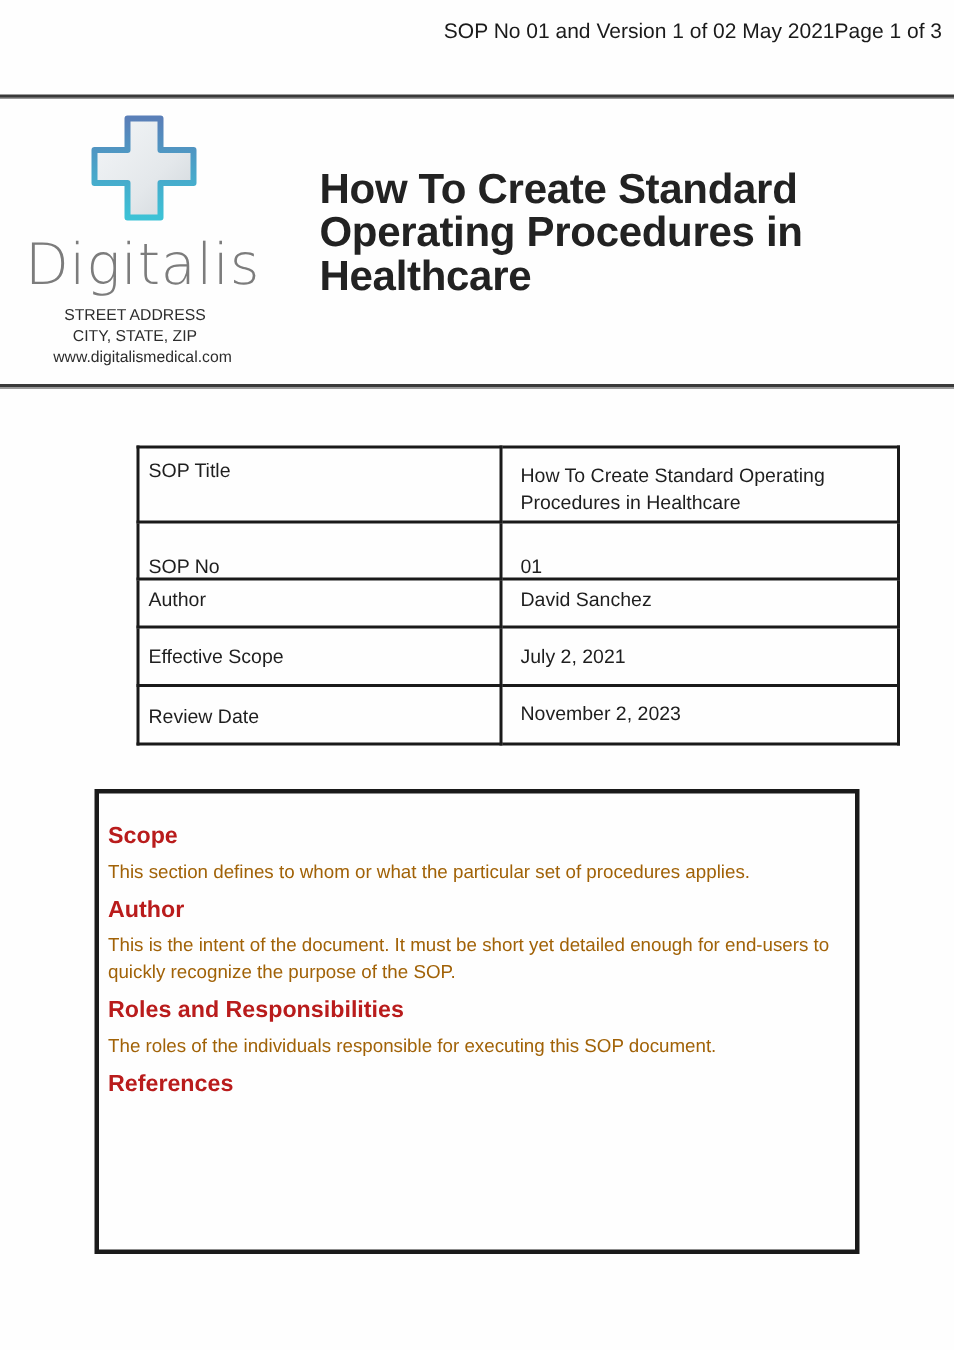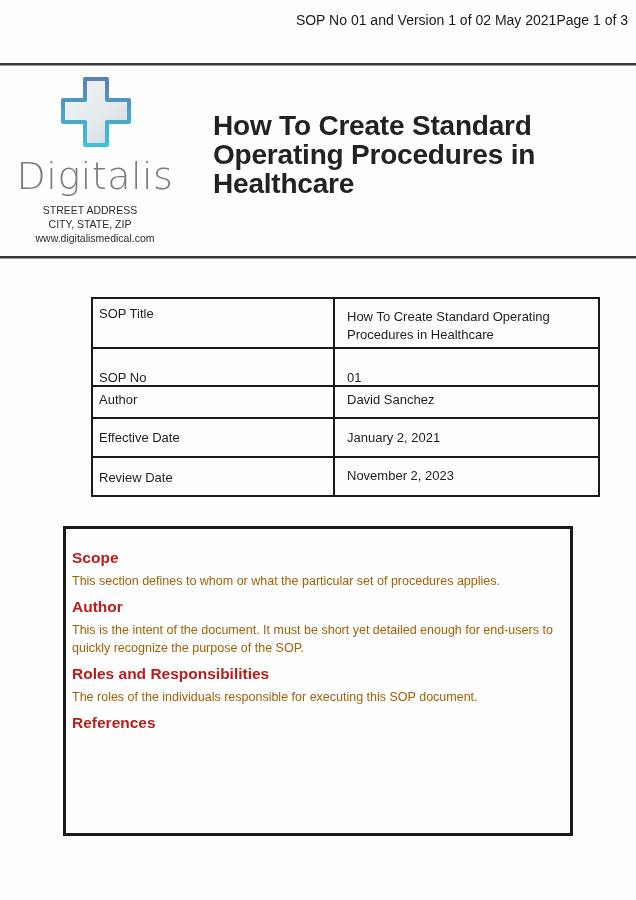--- a/index.html
+++ b/index.html
@@ -136,22 +136,22 @@
     </tr>
     <tr class="r-no">
       <td class="label">SOP No</td>
       <td class="value">01</td>
     </tr>
     <tr class="r-author">
       <td class="label">Author</td>
       <td class="value">David Sanchez</td>
     </tr>
     <tr class="r-eff">
-      <td class="label">Effective Date</td>
-      <td class="value">January 2, 2021</td>
+      <td class="label">Effective Scope</td>
+      <td class="value">July 2, 2021</td>
     </tr>
     <tr class="r-rev">
       <td class="label">Review Date</td>
       <td class="value">November 2, 2023</td>
     </tr>
   </tbody>
     </table>
 
   <div class="content-box">
     <div class="section">

